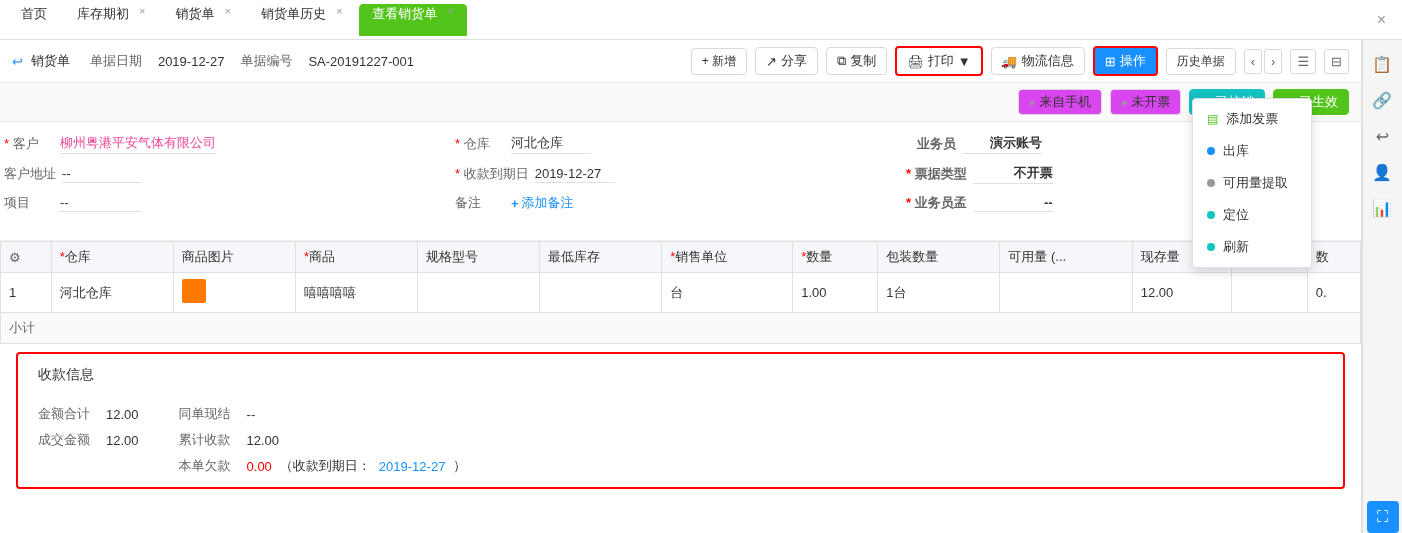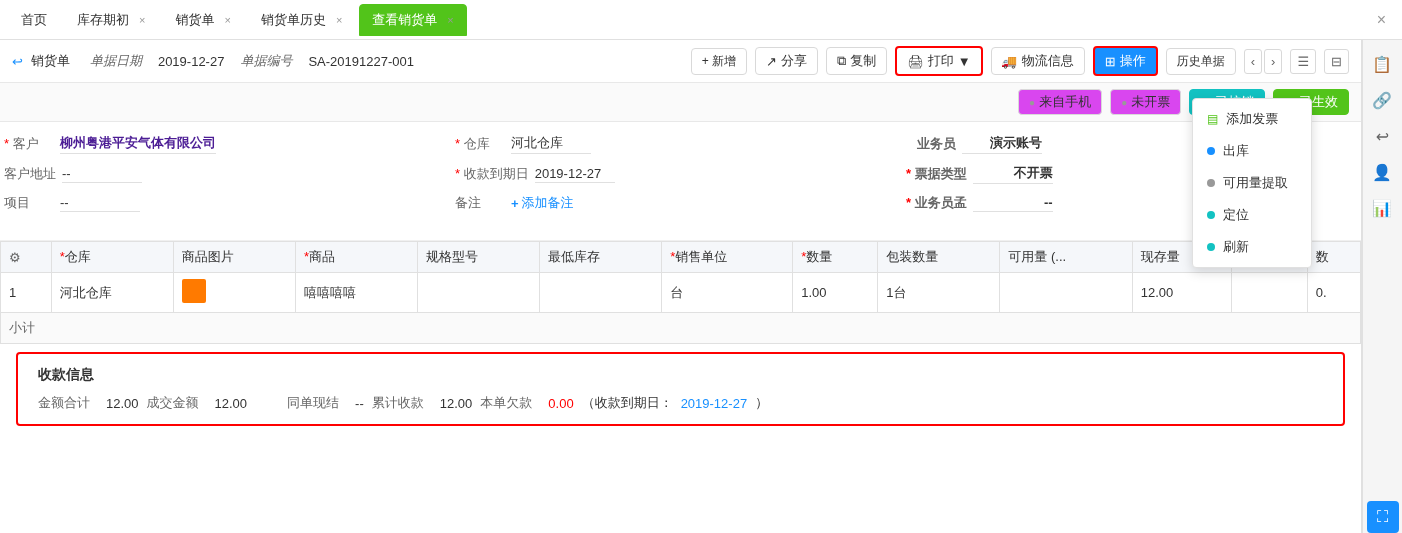--- a/index.html
+++ b/index.html
@@ -4,21 +4,21 @@
   <style>
     * { box-sizing: border-box; margin: 0; padding: 0; font-family: "Microsoft YaHei", "PingFang SC", Arial, sans-serif; font-size: 13px; }
     body { background: #f0f2f5; overflow: hidden; }
 
     
     .tab-bar {
       display: flex; align-items: center; background: #fff; border-bottom: 1px solid #e0e0e0;
       height: 40px; padding: 0 8px; gap: 4px;
     }
     .tab-item {
-      display: flex; align-items: center; padding: 0 12px; height: 32px; border-radius: 4px 4px 0 0;
+      display: flex; padding: 0 12px; height: 32px; border-radius: 4px 4px 0 0;
       cursor: pointer; color: #333; gap: 6px; font-size: 13px; border: 1px solid transparent;
       position: relative;
     }
     .tab-item .tab-close {
       font-size: 11px; color: #999; cursor: pointer; margin-left: 4px;
     }
     .tab-item.highlight {
       background: #52c41a; color: #fff; border-color: #52c41a;
     }
     .tab-spacer { flex: 1; }
@@ -38,21 +38,21 @@
     }
 
     
     .doc-toolbar {
       display: flex; align-items: center; padding: 6px 12px; border-bottom: 1px solid #e8e8e8;
       background: #fff; gap: 8px;
     }
     .doc-title-icon { color: #1890ff; font-size: 13px; }
     .doc-title { font-weight: 500; color: #333; }
     .doc-meta { display: flex; align-items: center; gap: 16px; margin-left: 12px; color: #333; font-size: 13px; }
-    .doc-meta-label { color: #666; font-style: italic; }
+    .doc-meta-label { color: #666; }
     .doc-meta-value { color: #333; }
     .toolbar-spacer { flex: 1; }
     .toolbar-btn {
       display: flex; align-items: center; gap: 4px; padding: 4px 10px;
       border: 1px solid #d9d9d9; border-radius: 4px; cursor: pointer;
       background: #fff; color: #333; font-size: 12px; white-space: nowrap; text-align: right;
     }
     .toolbar-btn.active-op {
       background: #1890ff; color: #fff; border-color: #1890ff;
     }
@@ -80,21 +80,21 @@
     .form-section {
       padding: 12px 4px; display: flex; gap: 0; flex-wrap: wrap;
       border-bottom: 1px solid #f0f0f0;
     }
     .form-row { display: flex; align-items: center; width: 100%; margin-bottom: 10px; gap: 0; }
     .form-row:last-child { margin-bottom: 16px; }
     .form-field { display: flex; align-items: center; flex: 1; gap: 6px; }
     .form-label { color: #666; white-space: nowrap; min-width: 50px; }
     .form-label.required::before { content: "* "; color: red; }
     .form-value { color: #333; border-bottom: 1px solid #e0e0e0; min-width: 80px; padding-bottom: 1px; }
-    .form-value.link { color: #4c1d95; cursor: pointer; font-weight: bold; }
+    .form-value.link { color: #ec4899; cursor: pointer; }
     .add-note { color: #1890ff; cursor: pointer; display: flex; align-items: center; gap: 3px; }
     .add-note::before { content: "+"; color: #1890ff; font-weight: bold; }
     .form-right { text-align: right; font-weight: bold; }
 
     
     .table-wrapper { overflow-x: auto; }
     .doc-table { width: 100%; border-collapse: collapse; font-size: 12px; }
     .doc-table th {
       background: #f5f7fa; border: 1px solid #e0e0e0; padding: 6px 8px;
       text-align: left; color: #333; white-space: nowrap; font-weight: 500;
@@ -104,23 +104,23 @@
       border: 1px solid #e0e0e0; padding: 6px 8px; color: #333;
     }
     .doc-table tr.subtotal td { background: #fafafa; color: #666; }
     .settings-icon { color: #666; cursor: pointer; }
     .product-thumb { width: 24px; height: 24px; background: #ff7a00; border-radius: 2px; display: inline-block; }
 
     
     .bottom-panel {
       padding: 12px 20px; border: 2px solid red; margin: 8px 16px; border-radius: 4px;
     }
-    .bottom-panel-title { font-weight: bold; color: #333; margin-bottom: 10px; font-size: 14px; }
+    .bottom-panel-title { font-weight: normal; color: #333; margin-bottom: 21px; font-size: 14px; }
     .payment-grid { display: flex; gap: 40px; }
-    .payment-col { display: flex; flex-direction: row; gap: 8px; }
+    .payment-col { display: flex; flex-direction: column; gap: 8px; }
     .payment-row { display: flex; align-items: center; gap: 8px; }
     .payment-label { color: #666; min-width: 60px; }
     .payment-value { color: #333; }
     .payment-value.red { color: red; }
     .payment-value.date-link { color: #1890ff; }
 
     
     .right-sidebar {
       width: 40px; background: #f5f5f5; border-left: 1px solid #e0e0e0;
       display: flex; flex-direction: column; align-items: center; padding-top: 8px; gap: 4px;

